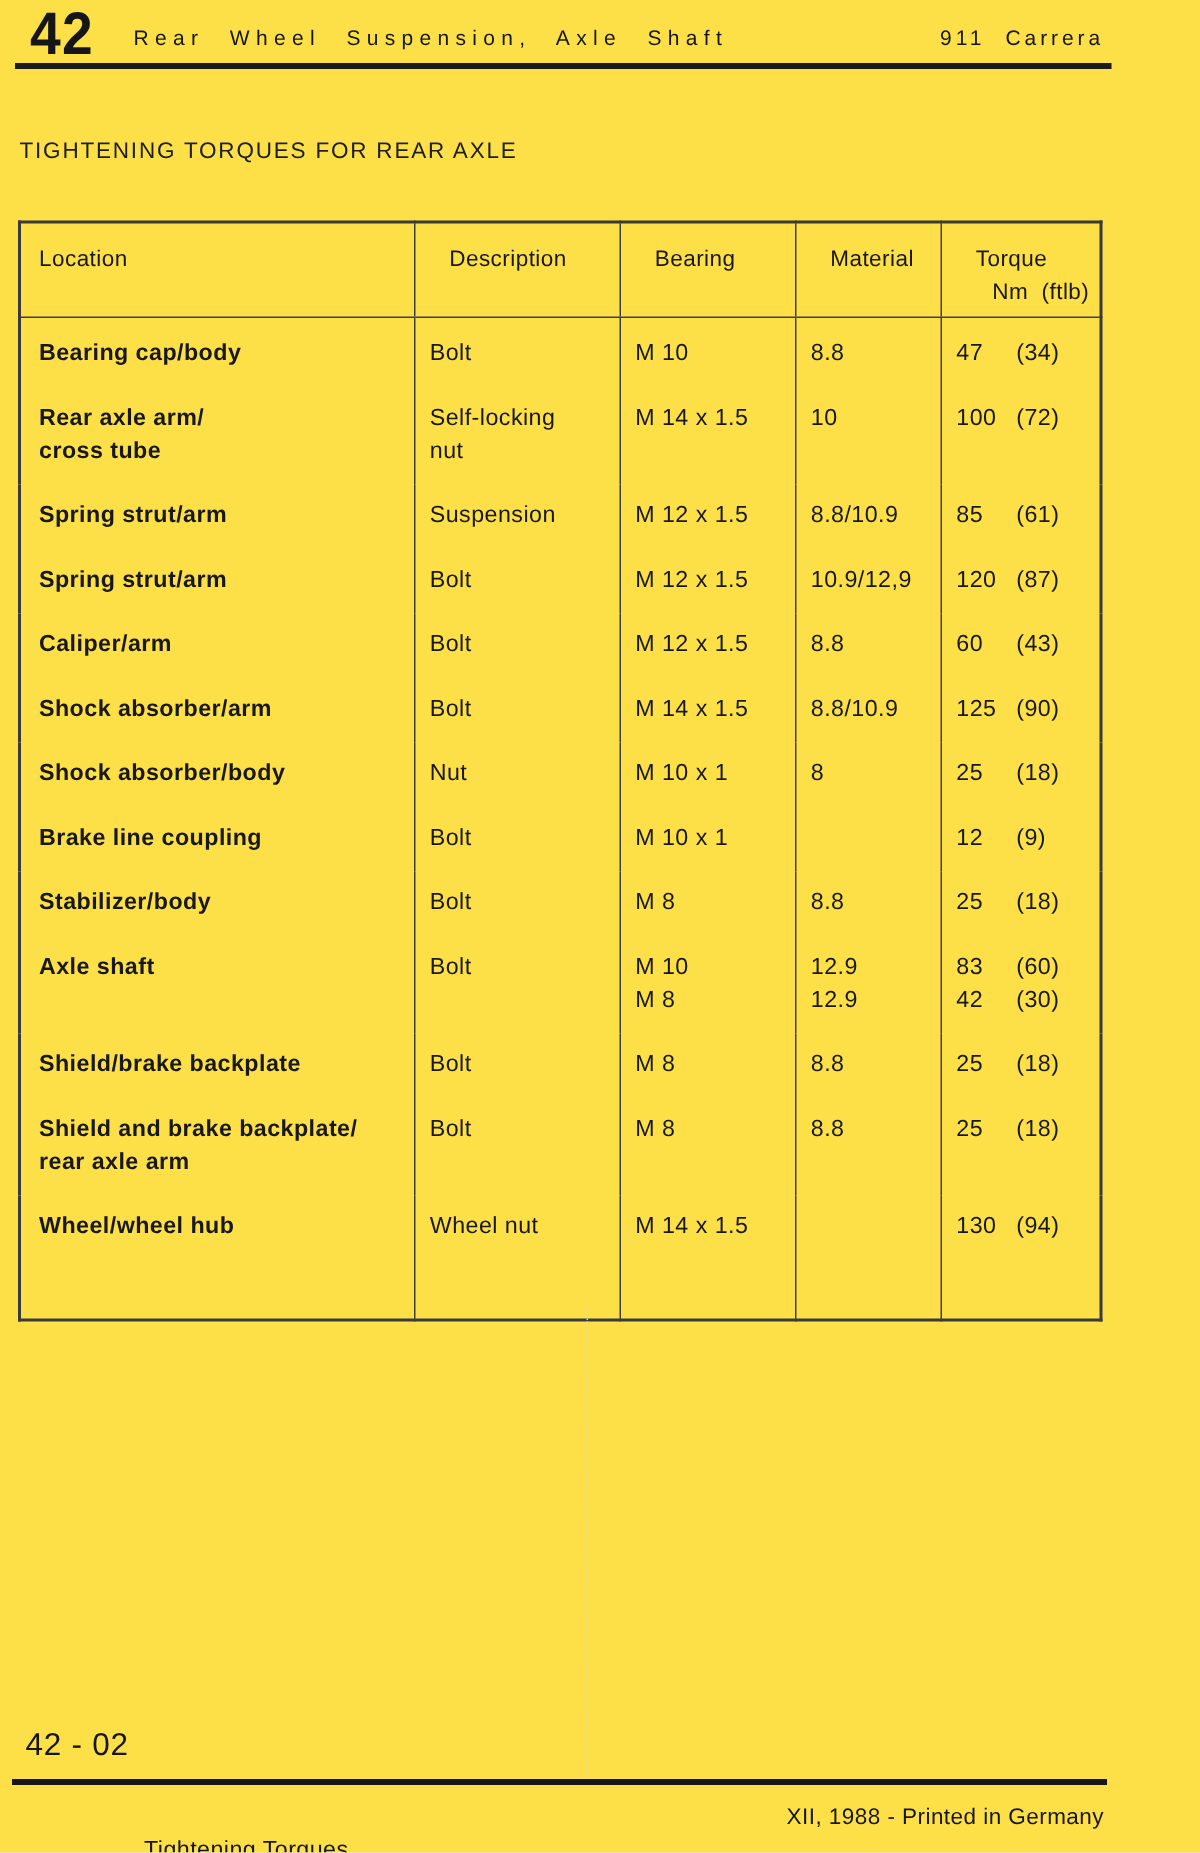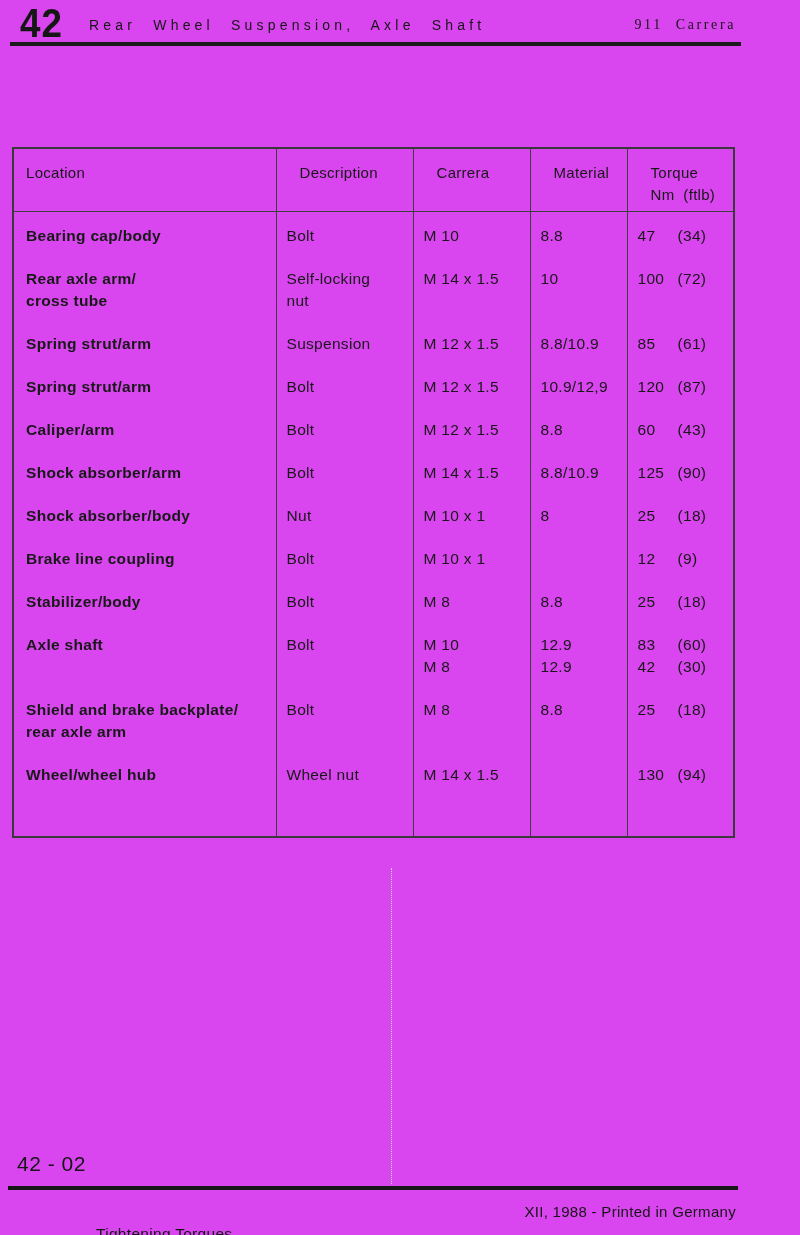--- a/index.html
+++ b/index.html
@@ -1,42 +1,41 @@
 <!DOCTYPE html>
 <html><head>
 <meta charset="utf-8">
 <style>
   html, body { margin: 0; padding: 0; background: #e8e8e6; }
   .page {
     position: relative;
     width: 800px;
     height: 1235px;
     margin: 0 auto;
-    background: #d946ef;
+    background: #fde047;
     font-family: "Liberation Sans", "DejaVu Sans", sans-serif;
     color: #161616;
     overflow: hidden;
   }
 
   
   .sec-num {
     position: absolute; left: 20px; top: 1px;
     font-size: 40px; font-weight: 700; letter-spacing: 1px;
     transform: scaleX(0.92); transform-origin: left top;
   }
   .sec-title {
     position: absolute; left: 89px; top: 17px;
     font-size: 14px; letter-spacing: 4.2px; word-spacing: 9px;
     white-space: nowrap;
   }
   .model {
     position: absolute; right: 64px; top: 17px;
     font-size: 14px; letter-spacing: 2.6px; word-spacing: 7px;
     white-space: nowrap;
-    font-family: Liberation Serif, serif;
   }
   .rule-top {
     position: absolute; left: 10px; top: 42px;
     width: 731px; height: 4px; background: #1b1b1b;
   }
 
   
   .page-title {
     position: absolute; left: 13px; top: 92px;
     font-size: 15px; letter-spacing: 1.2px; color: #1d1d1d;
@@ -60,21 +59,21 @@
   }
   .torque-table thead th.col-location { padding-left: 12px; }
   .torque-table tbody td {
     vertical-align: top; text-align: left;
     padding: 10px 6px 11px 10px; line-height: 22px;
     letter-spacing: 0.3px;
   }
   .torque-table tbody td.col-location { padding-left: 12px; font-weight: bold; }
   .torque-table tbody tr:first-child td { padding-top: 13px; }
   .torque-table tbody tr:last-child td { padding-bottom: 50px; }
-  .torque-hdr2 { white-space: pre; }
+  .torque-hdr2 { white-space: pre; margin-left: 11px; }
   .nm { display: inline-block; min-width: 40px; }
 
   
   .crease {
     position: absolute; left: 391px; top: 868px; height: 316px;
     width: 0; border-left: 1px dotted #d9d9d6;
   }
 
   
   .rule-bottom {
@@ -88,34 +87,35 @@
 </head>
 <body>
 
 <div class="page">
 
   <div class="sec-num">42</div>
   <div class="sec-title">Rear Wheel Suspension, Axle Shaft</div>
   <div class="model">911 Carrera</div>
   <div class="rule-top"></div>
 
+  <div class="page-title">TIGHTENING TORQUES FOR REAR AXLE</div>
 
   <table class="torque-table">
     <colgroup>
       <col style="width:263px">
         <col style="width:137px">
         <col style="width:117px">
         <col style="width:97px">
         <col style="width:107px">
     </colgroup>
     <thead>
       <tr>
         <th class="col-location">Location</th>
         <th class="col-description">Description</th>
-        <th class="col-threads">Carrera</th>
+        <th class="col-threads">Bearing</th>
         <th class="col-material">Material</th>
         <th class="col-torque">
           <div>Torque</div>
           <div class="torque-hdr2">Nm  (ftlb)</div>
         </th>
       </tr>
     </thead>
     <tbody id="table-body">
         <tr>
           <td class="col-location">
@@ -285,20 +285,37 @@
             <div>12.9</div>
             <div>12.9</div>
           </td>
           <td class="col-torque">
             <div><span class="nm">83</span><span>(60)</span></div>
             <div><span class="nm">42</span><span>(30)</span></div>
           </td>
         </tr>
         <tr>
           <td class="col-location">
+            <div>Shield/brake backplate</div>
+          </td>
+          <td class="col-description">
+            <div>Bolt</div>
+          </td>
+          <td class="col-threads">
+            <div>M 8</div>
+          </td>
+          <td class="col-material">
+            <div>8.8</div>
+          </td>
+          <td class="col-torque">
+            <div><span class="nm">25</span><span>(18)</span></div>
+          </td>
+        </tr>
+        <tr>
+          <td class="col-location">
             <div>Shield and brake backplate/</div>
             <div>rear axle arm</div>
           </td>
           <td class="col-description">
             <div>Bolt</div>
           </td>
           <td class="col-threads">
             <div>M 8</div>
           </td>
           <td class="col-material">

